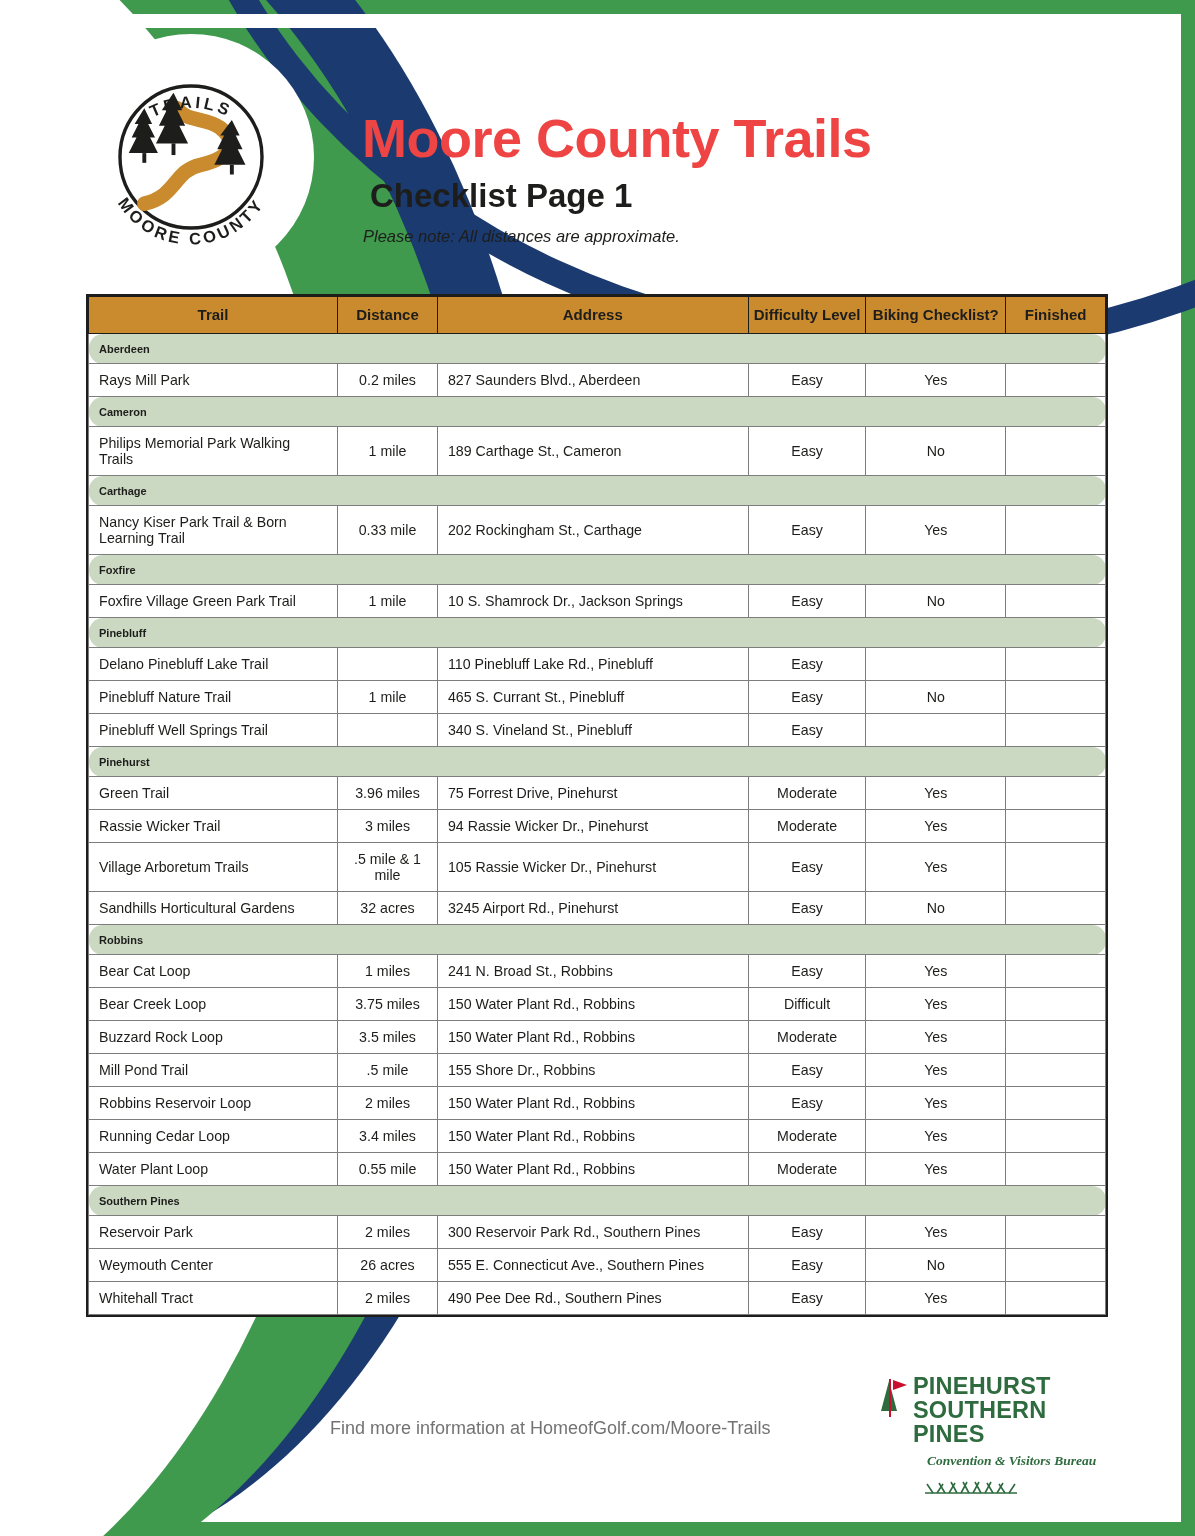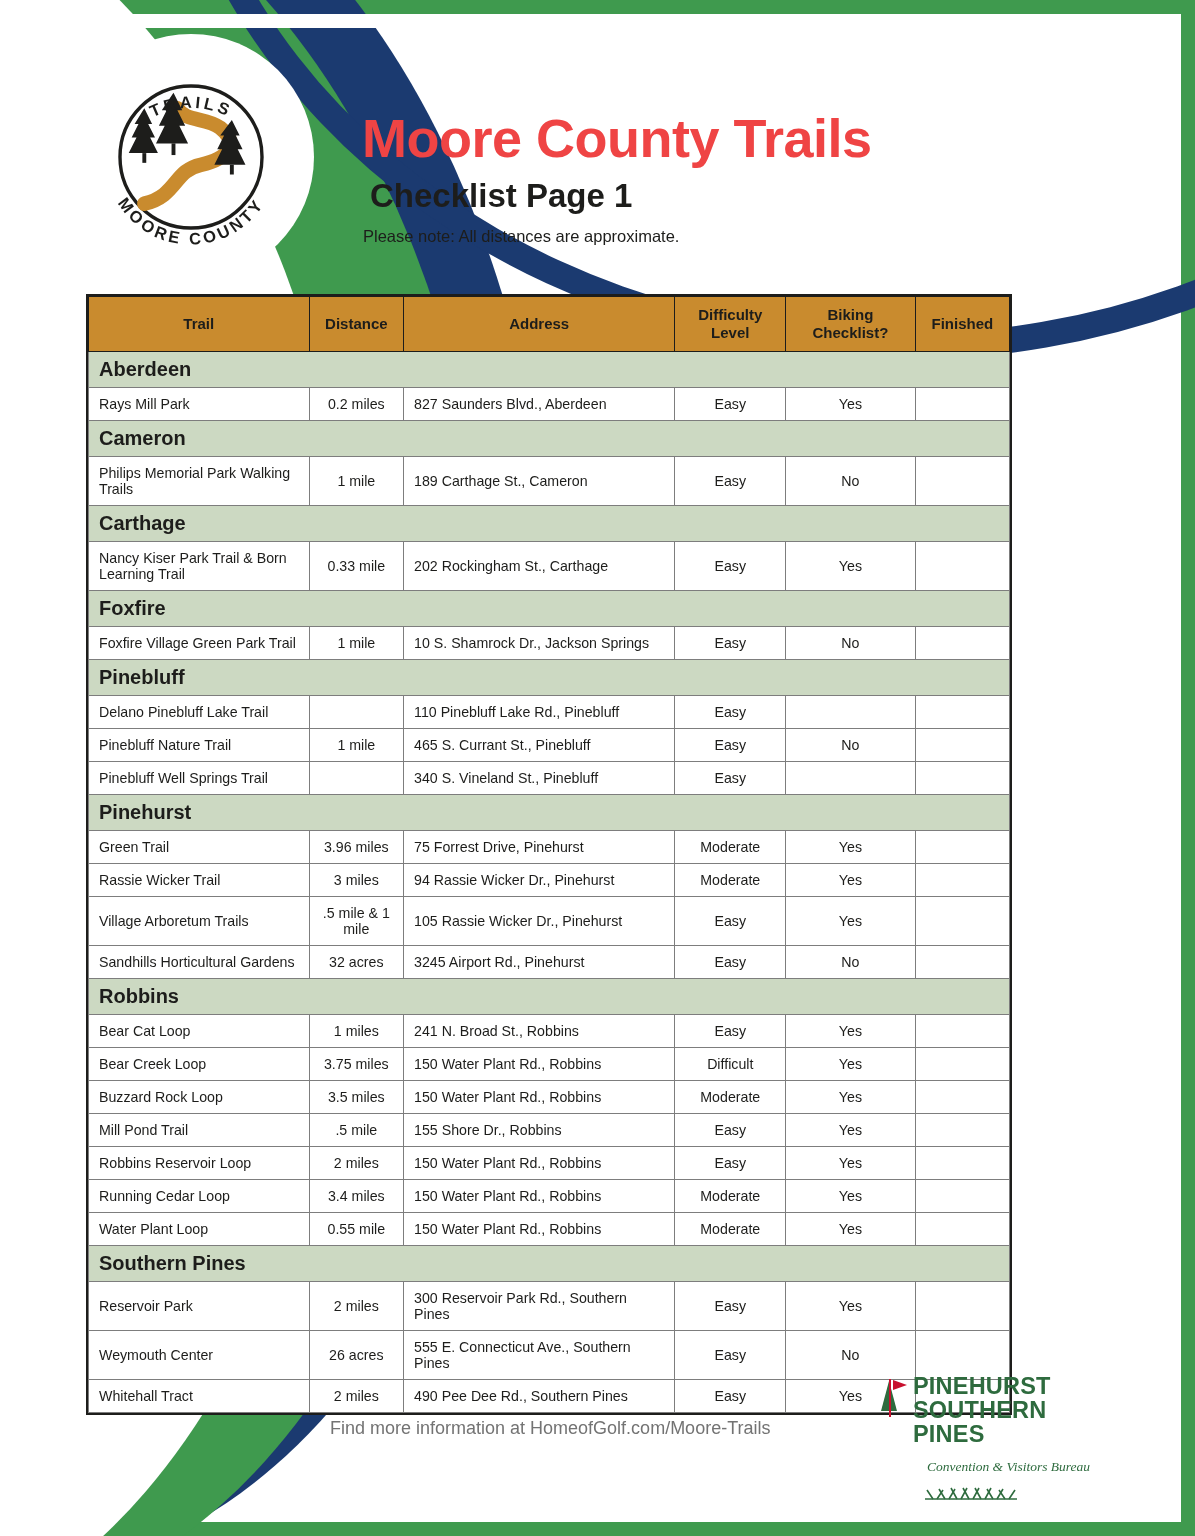--- a/index.html
+++ b/index.html
@@ -91,29 +91,30 @@
     margin:0;
   }
   .subtitle {
     font-size: 33px;
     font-weight: bold;
     color:#1d1d1b;
     margin: 10px 0 0 8px;
   }
   .note {
     font-size: 16.5px;
+    font-style: italic;
     color:#1d1d1b;
     margin: 12px 0 0 1px;
   }
 
   
   .table-wrap {
     position:absolute;
     left: 86px; top: 294px;
-    width: 926px;
+    width: 1022px;
     z-index: 7;
     border: 2px solid #1d1d1b;
   }
   table {
     border-collapse: collapse;
     width: 100%;
     background:#fff;
   }
   th, td {
     border: 1px solid #7d7d7d;
@@ -135,22 +136,23 @@
   .col-addr    { width: 312px; }
   .col-diff    { width: 118px; }
   .col-bike    { width: 140px; }
   .col-fin     { width: 100px; }
 
   tbody td { padding: 8px 10px; height: 30px; }
   td.c { text-align:center; }
   tr.group td {
     background:#ccd9c2;
     font-weight:bold;
-    font-size: 20px;
+    font-size: 11px;
     padding: 6px 10px;
+    border-radius: 14px;
   }
   tr.tall td { height: 46px; }
 
   
   .footer-text {
     position:absolute;
     left: 330px; top: 1418px;
     font-size: 18px;
     color:#737373;
     z-index:7;
@@ -170,21 +172,22 @@
     line-height: 1.02;
     letter-spacing:0.2px;
     padding-left: 46px;
   }
   .cvb-script {
     font-family: "Liberation Serif", serif;
     font-style: italic;
     color:#2e6b3e;
     font-size: 13.5px;
     padding-left: 60px;
-    margin-top: 12px;
+    margin-top: 6px;
+    font-weight: bold;
   }
   .cvb-mark {
     position:absolute;
     left: 0; top: 2px;
     width: 44px; height: 92px;
   }
 </style>
 </head>
 <body>
 

